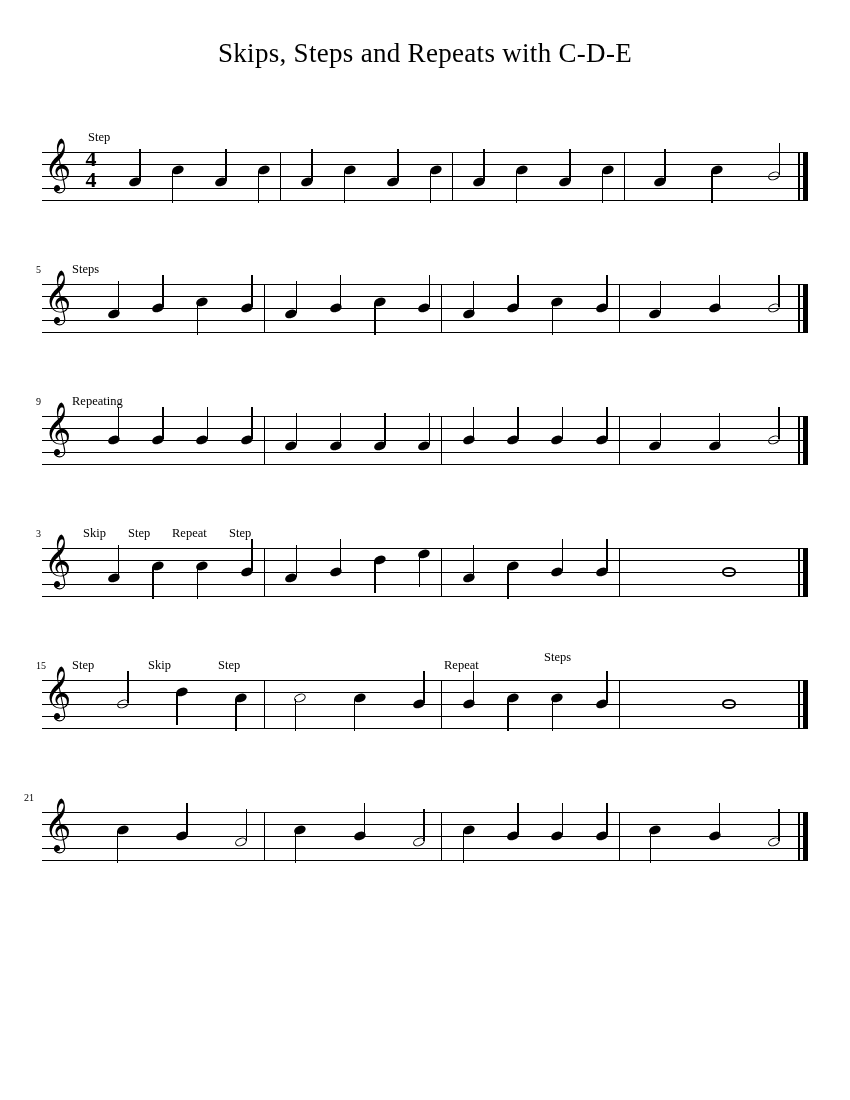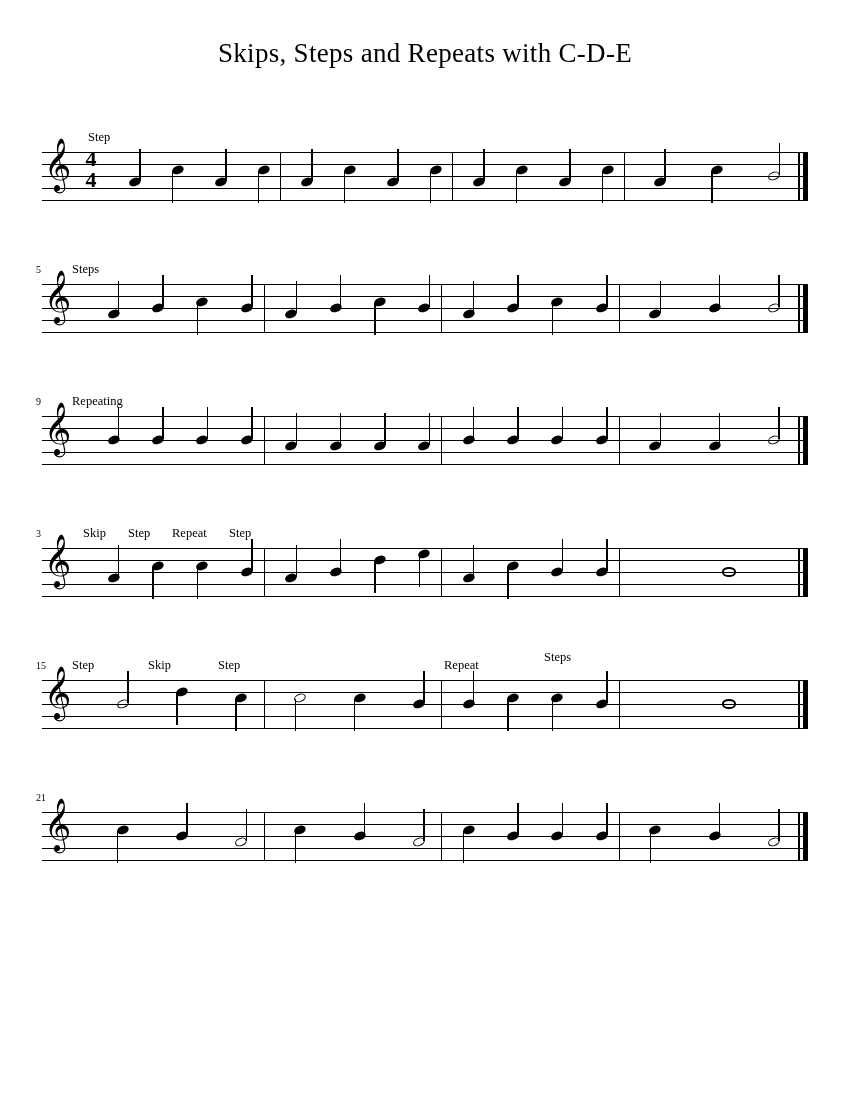--- a/index.html
+++ b/index.html
@@ -543,21 +543,21 @@
           <div class="note whole" style="left: 686.55px; top: 24px;">
             <div class="head"></div>
           </div>
           <div class="endbar" style="left: 756px;">
             <div class="thin"></div>
             <div class="thick"></div>
           </div>
         </div>
       </div>
       <div class="system" style="top: 812px;">
-        <div class="measnum" style="left: 36px; top: -20px;">21</div>
+        <div class="measnum" style="left: 24px; top: -20px;">21</div>
         <div class="staff">
           <div class="line l1"></div>
           <div class="line l2"></div>
           <div class="line l3"></div>
           <div class="line l4"></div>
           <div class="line l5"></div>
           <div class="clef">𝄞</div>
           <div class="barline" style="left: 221.5px;"></div>
           <div class="note filled" style="left: 80.6833px; top: 18px;">
             <div class="head"></div>

